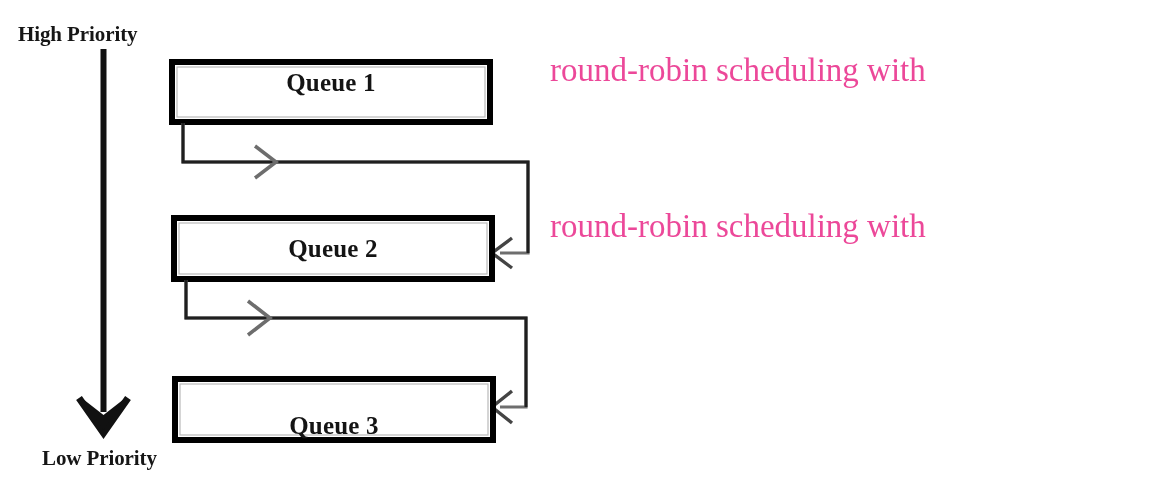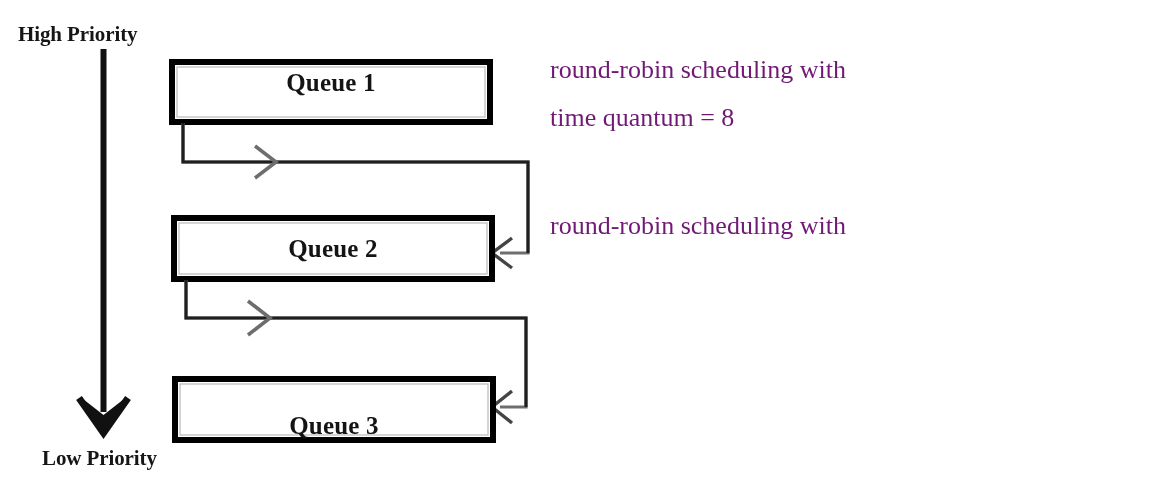--- a/index.html
+++ b/index.html
@@ -38,23 +38,23 @@
     font-weight: bold;
     font-size: 21px;
     color: #161616;
     white-space: nowrap;
     letter-spacing: -0.1px;
   }
   .desc-block {
     position: absolute;
     font-family: "Liberation Serif", "DejaVu Serif", serif;
     font-weight: normal;
-    font-size: 26px;
+    font-size: 33px;
     line-height: 48px;
-    color: #701a75;
+    color: #ec4899;
     white-space: nowrap;
   }
   .desc-line { display: block; }
 </style>
 </head>
 <body>
 
 <div id="canvas">
 
   <svg id="diagram-svg" viewBox="0 0 1151 488" xmlns="http://www.w3.org/2000/svg">
@@ -111,21 +111,20 @@
   <div class="priority-label" style="left:42px; top:446px;">Low Priority</div>
 
   <div class="queue-label" style="left:172px; top:69px; width:318px;">Queue 1</div>
 
   <div class="queue-label" style="left:174px; top:235px; width:318px;">Queue 2</div>
 
   <div class="queue-label" style="left:175px; top:412px; width:318px;">Queue 3</div>
 
   <div class="desc-block" style="left:550px; top:46px;">
     <span class="desc-line">round-robin scheduling with</span>
-    <span class="desc-line">time quantum = 8</span>
   </div>
 
   <div class="desc-block" style="left:550px; top:202px;">
     <span class="desc-line">round-robin scheduling with</span>
   </div>
 
 
 </div>
 
 </body></html>

